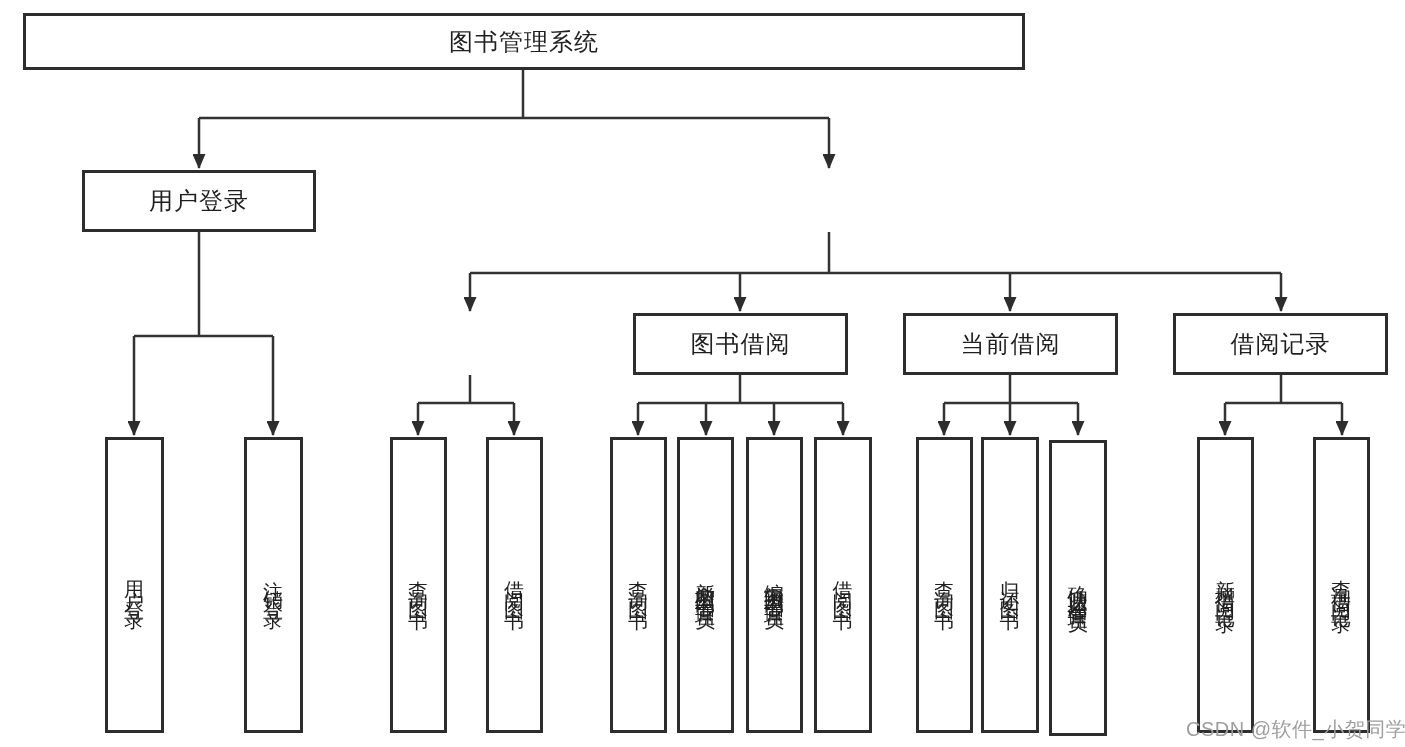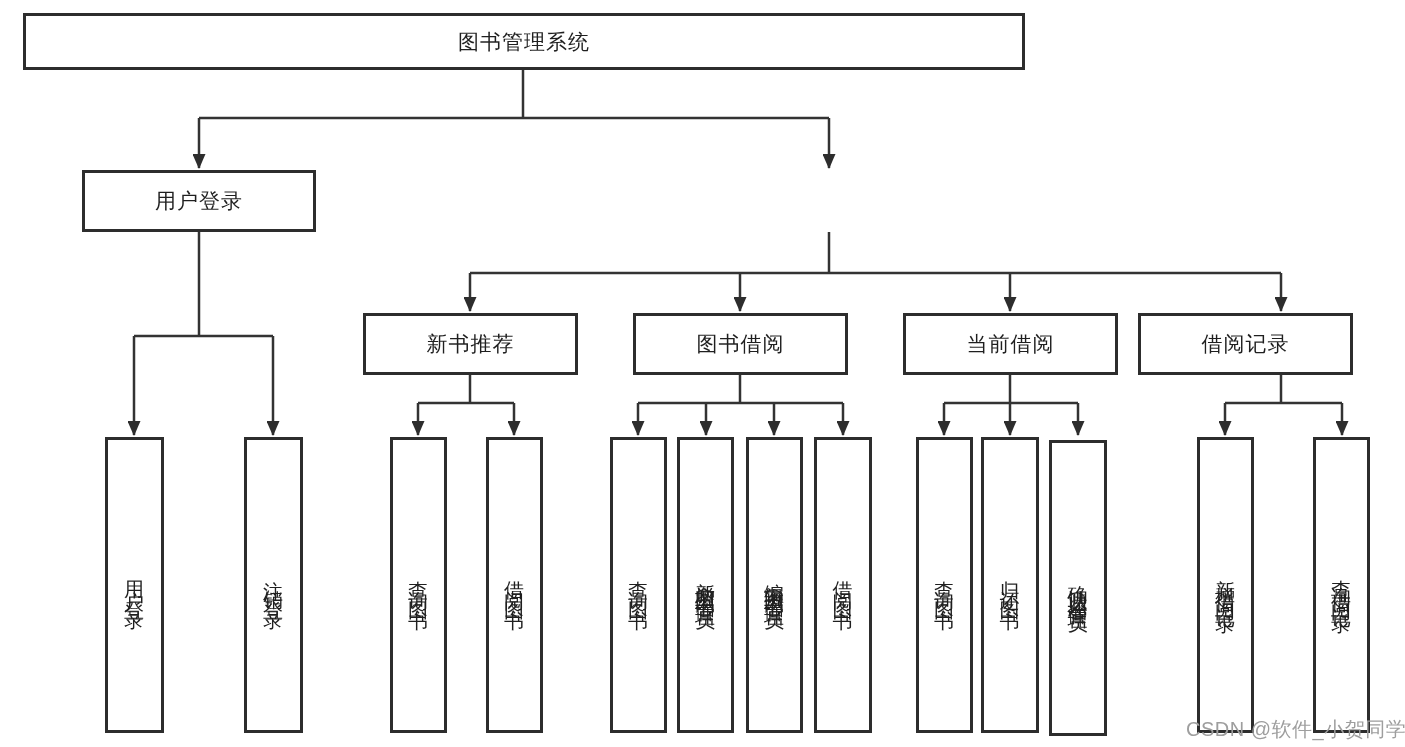--- a/index.html
+++ b/index.html
@@ -24,21 +24,21 @@
   }
   .node {
     position: absolute;
     box-sizing: border-box;
     border: 3px solid #2d2d2d;
     background: #ffffff;
     display: flex;
     align-items: center;
     justify-content: center;
     color: #1f1f1f;
-    font-size: 21px;
+    font-size: 24px;
     letter-spacing: 1px;
     z-index: 2;
   }
   .node.leaf {
     writing-mode: vertical-rl;
     text-orientation: upright;
     letter-spacing: 10px;
     font-size: 20px;
     line-height: 1;
     padding: 10px 0;
@@ -104,24 +104,23 @@
     <path d="M1281,375 V403" stroke="#333333" stroke-width="2.5" fill="none"></path>
     <path d="M1225,403 H1342" stroke="#333333" stroke-width="2.5" fill="none"></path>
     <path d="M1225,403 V435" stroke="#333333" stroke-width="2.5" fill="none" marker-end="url(#arrow)"></path>
     <path d="M1342,403 V435" stroke="#333333" stroke-width="2.5" fill="none" marker-end="url(#arrow)"></path>
   </svg>
 
   <div class="node" style="left:23px; top:13px; width:1002px; height:57px;">图书管理系统</div>
 
   <div class="node" style="left:82px; top:170px; width:234px; height:62px;">用户登录</div>
 
-  <div class="node" style="left:363px; top:313px; width:215px; height:62px;">新书推荐</div>
   <div class="node" style="left:903px; top:313px; width:215px; height:62px;">当前借阅</div>
   <div class="node" style="left:633px; top:313px; width:215px; height:62px;">图书借阅</div>
-  <div class="node" style="left:1138px; top:313px; width:215px; height:62px;">借阅记录</div>
+  <div class="node" style="left:1173px; top:313px; width:215px; height:62px;">借阅记录</div>
 
   <div class="node leaf" style="left:105px; top:437px; width:59px; height:296px;">用户登录</div>
   <div class="node leaf" style="left:244px; top:437px; width:59px; height:296px;">注销登录</div>
 
   <div class="node leaf" style="left:390px; top:437px; width:57px; height:296px;">查询图书</div>
   <div class="node leaf" style="left:486px; top:437px; width:57px; height:296px;">借阅图书</div>
 
   <div class="node leaf" style="left:610px; top:437px; width:57px; height:296px;">查询图书</div>
   <div class="node leaf" style="left:677px; top:437px; width:57px; height:296px; letter-spacing:4px;">新增图书（管理员）</div>
   <div class="node leaf" style="left:746px; top:437px; width:57px; height:296px; letter-spacing:4px;">编辑图书（管理员）</div>

